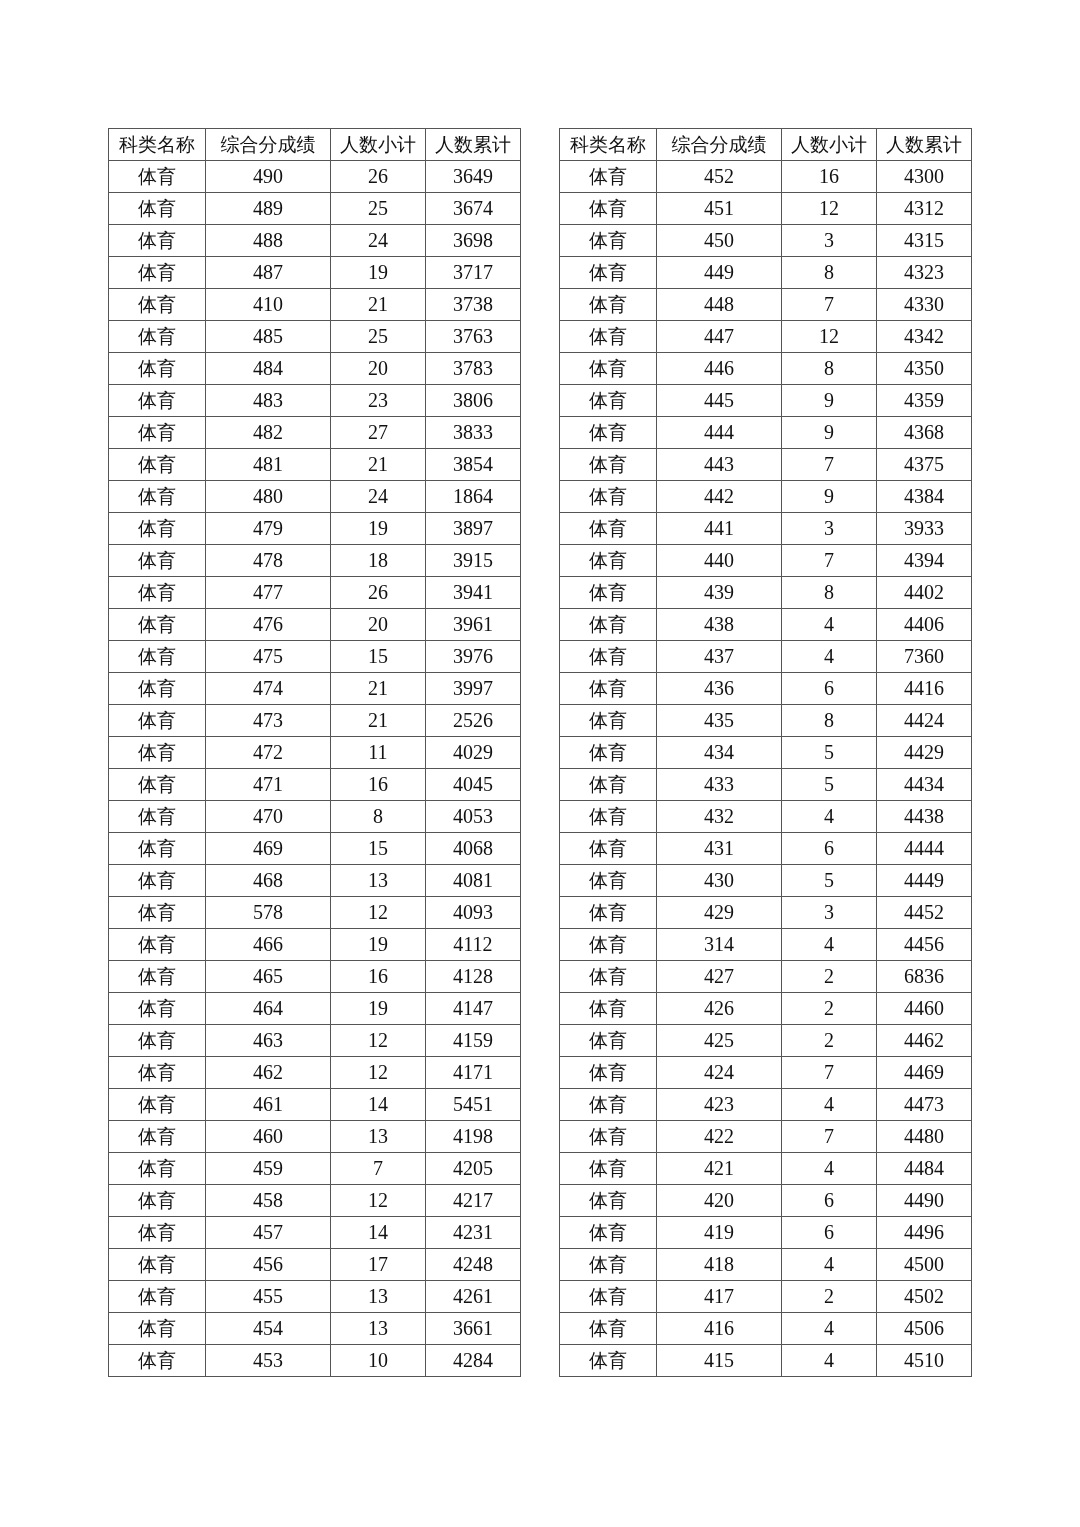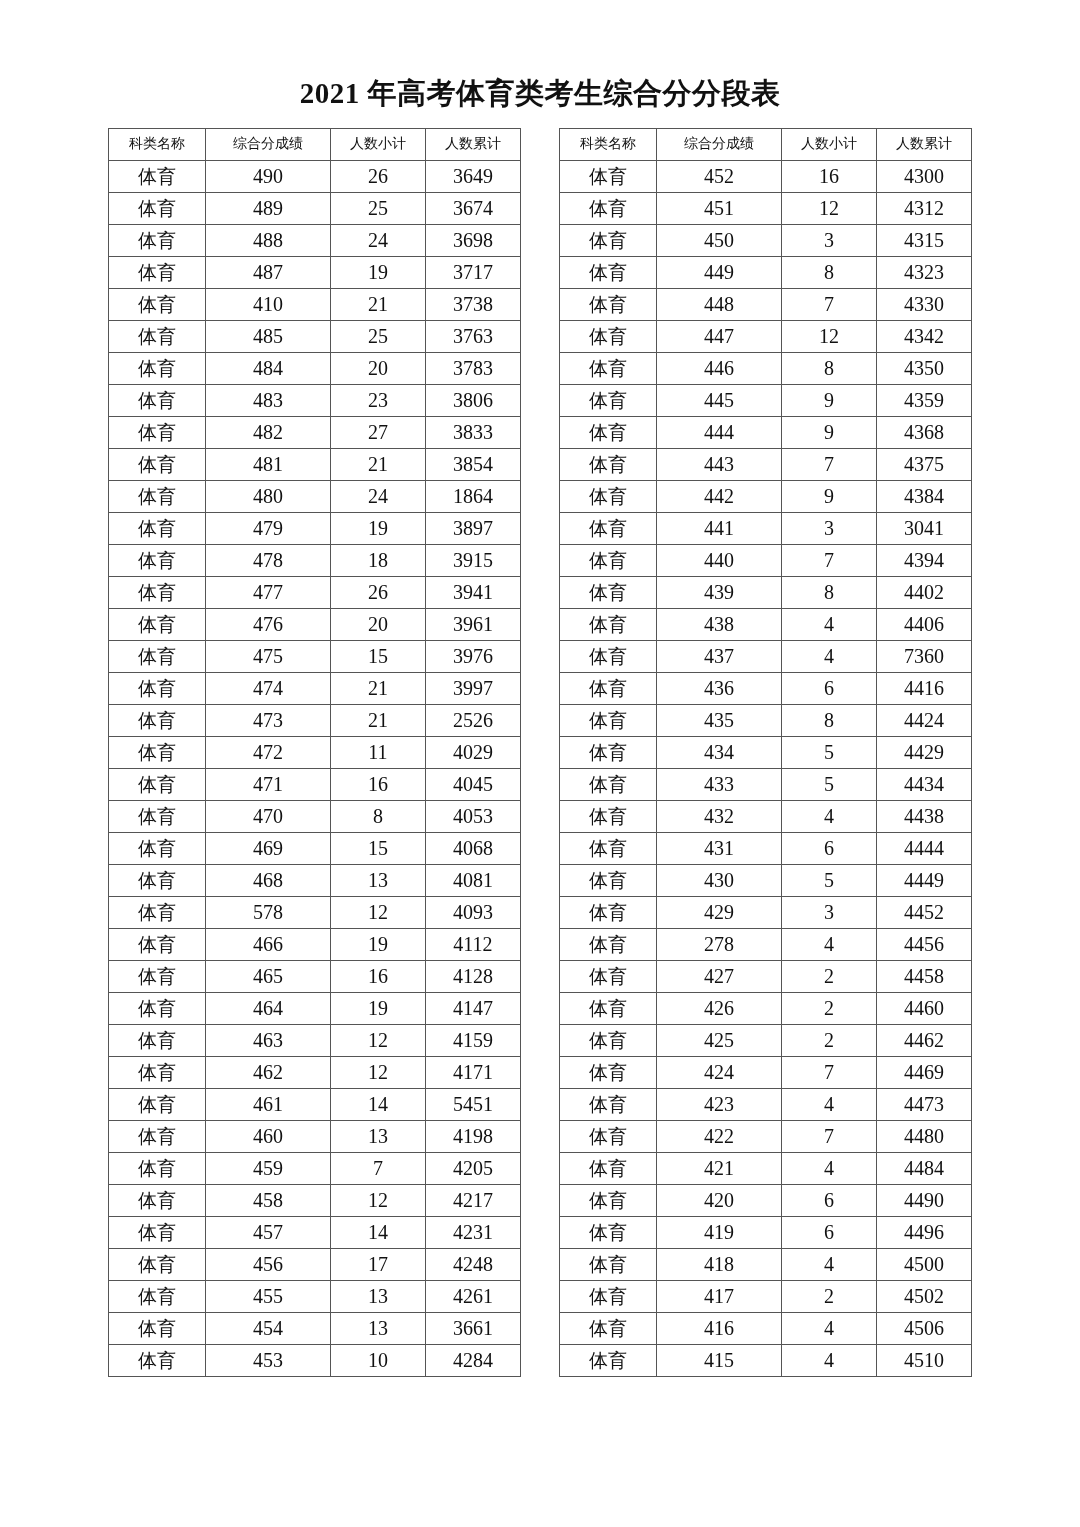--- a/index.html
+++ b/index.html
@@ -62,38 +62,37 @@
     height: 31px;
     line-height: 31px;
     padding: 0;
     font-weight: 400;
     color: #111111;
     background: #ffffff;
     overflow: hidden;
     white-space: nowrap;
   }
   table.score-table th {
-    font-size: 14px;
-    font-family: Liberation Mono, monospace;
+    font-size: 19px;
+    font-family: Liberation Sans, sans-serif;
     letter-spacing: 0px;
   }
   table.score-table td.cell-name {
     font-size: 19px;
   }
   table.score-table td.cell-num {
     font-size: 20px;
     font-family: "Liberation Serif", "DejaVu Serif", serif;
   }
 </style>
 </head>
 <body>
 
 <div class="page">
 
-  <div class="doc-title">2021 年高考体育类考生综合分分段表</div>
 
   <div class="tables-area">
 
     <table class="score-table">
       <colgroup>
         <col class="c-name">
           <col class="c-score">
           <col class="c-count">
           <col class="c-cumul">
       </colgroup>
@@ -416,21 +415,21 @@
           <tr>
             <td class="cell-name">体育</td>
             <td class="cell-num">442</td>
             <td class="cell-num">9</td>
             <td class="cell-num">4384</td>
           </tr>
           <tr>
             <td class="cell-name">体育</td>
             <td class="cell-num">441</td>
             <td class="cell-num">3</td>
-            <td class="cell-num">3041</td>
+            <td class="cell-num">3933</td>
           </tr>
           <tr>
             <td class="cell-name">体育</td>
             <td class="cell-num">440</td>
             <td class="cell-num">7</td>
             <td class="cell-num">4394</td>
           </tr>
           <tr>
             <td class="cell-name">体育</td>
             <td class="cell-num">439</td>
@@ -492,29 +491,29 @@
             <td class="cell-num">4449</td>
           </tr>
           <tr>
             <td class="cell-name">体育</td>
             <td class="cell-num">429</td>
             <td class="cell-num">3</td>
             <td class="cell-num">4452</td>
           </tr>
           <tr>
             <td class="cell-name">体育</td>
-            <td class="cell-num">278</td>
+            <td class="cell-num">314</td>
             <td class="cell-num">4</td>
             <td class="cell-num">4456</td>
           </tr>
           <tr>
             <td class="cell-name">体育</td>
             <td class="cell-num">427</td>
             <td class="cell-num">2</td>
-            <td class="cell-num">4458</td>
+            <td class="cell-num">6836</td>
           </tr>
           <tr>
             <td class="cell-name">体育</td>
             <td class="cell-num">426</td>
             <td class="cell-num">2</td>
             <td class="cell-num">4460</td>
           </tr>
           <tr>
             <td class="cell-name">体育</td>
             <td class="cell-num">425</td>

